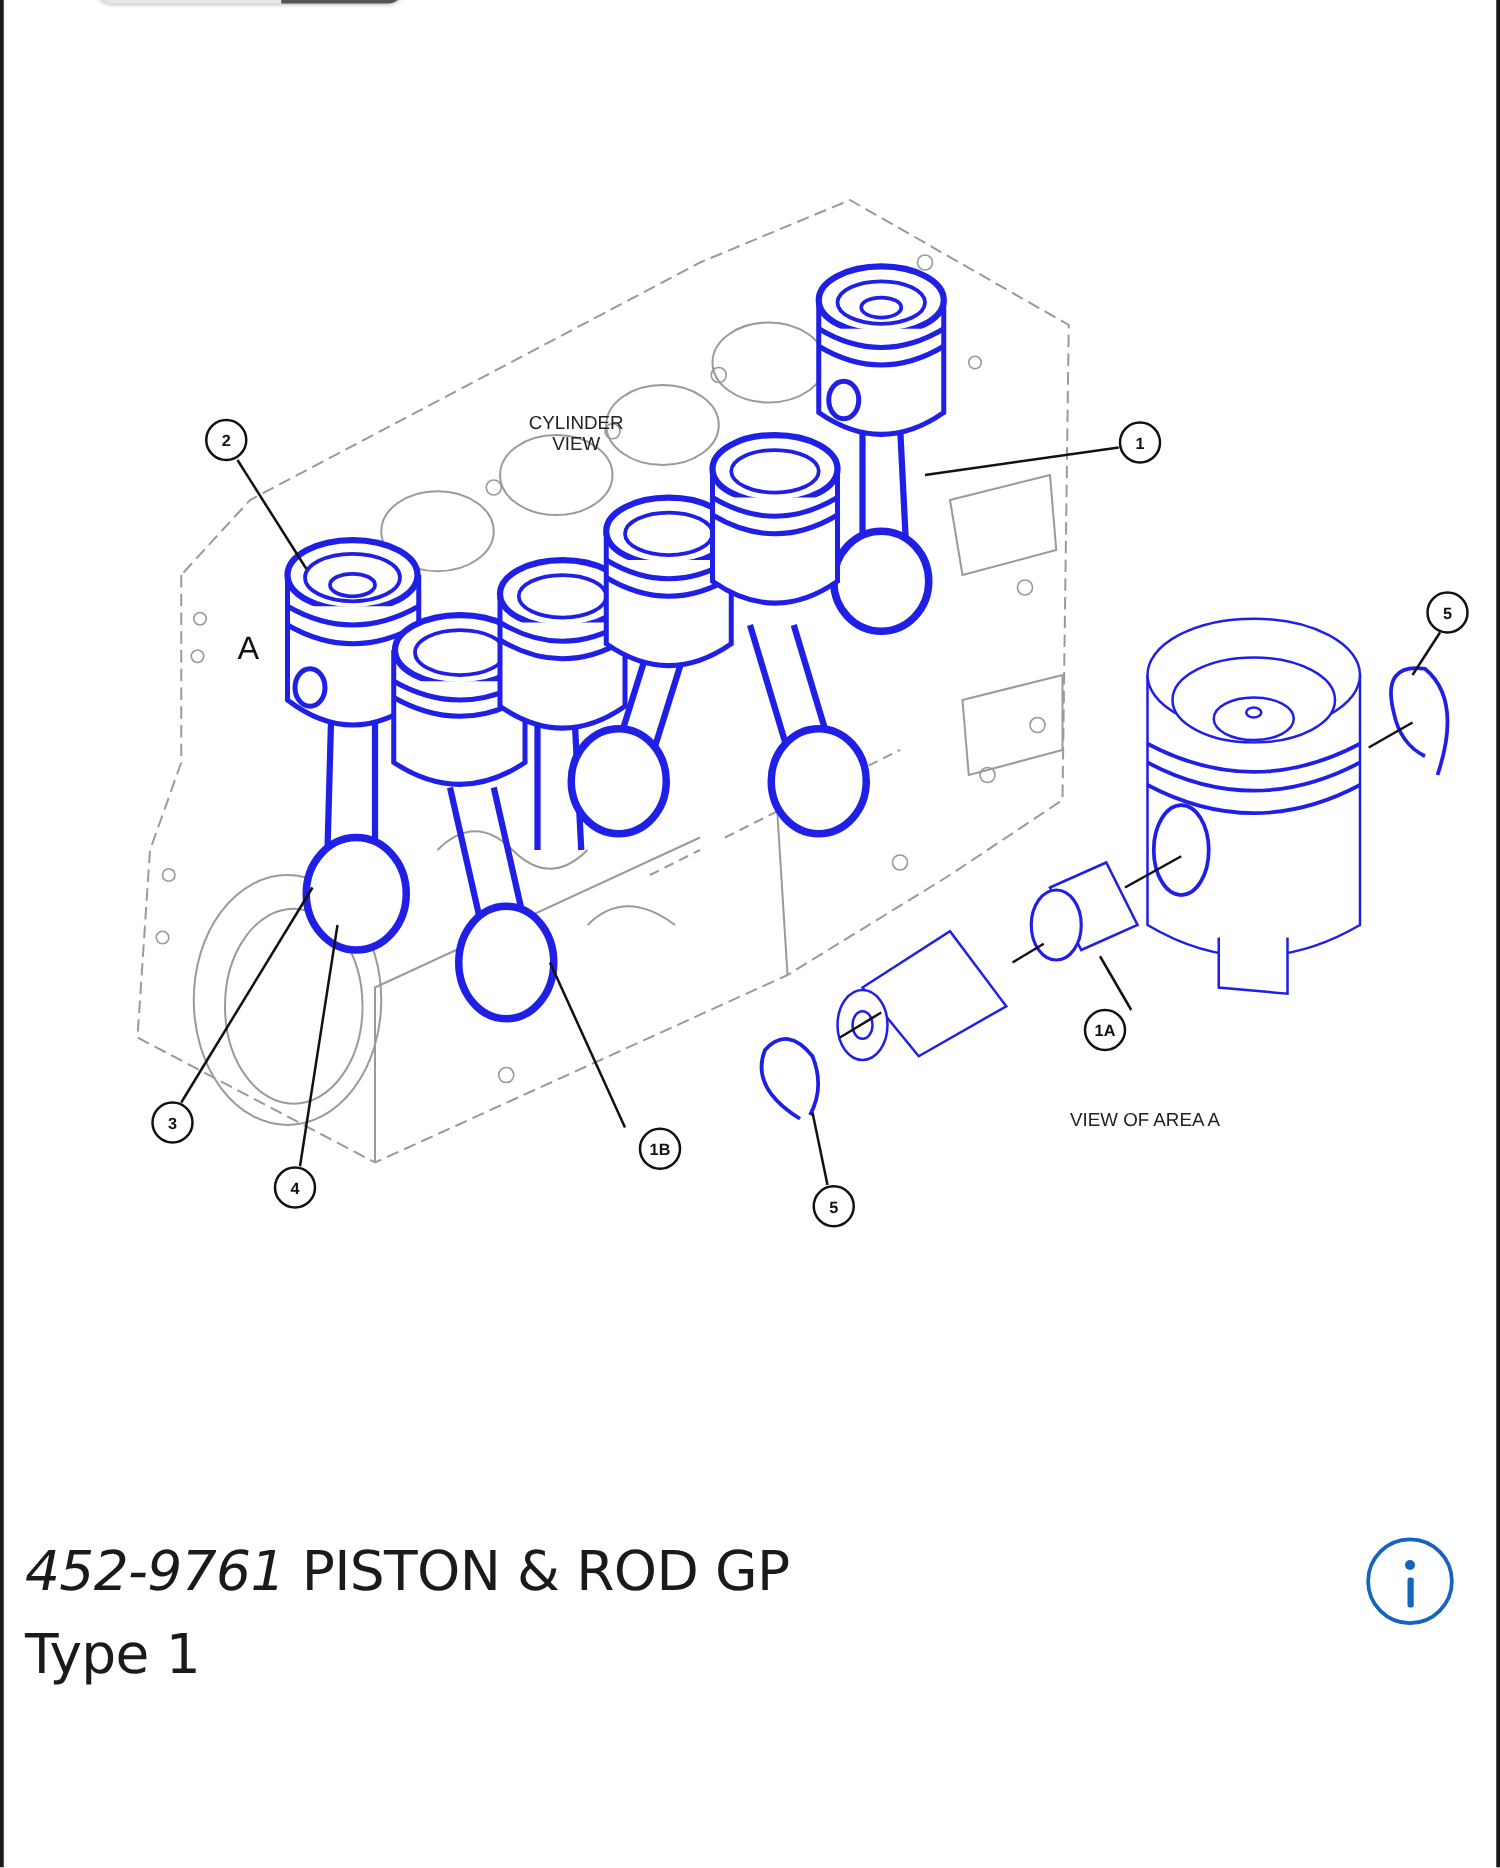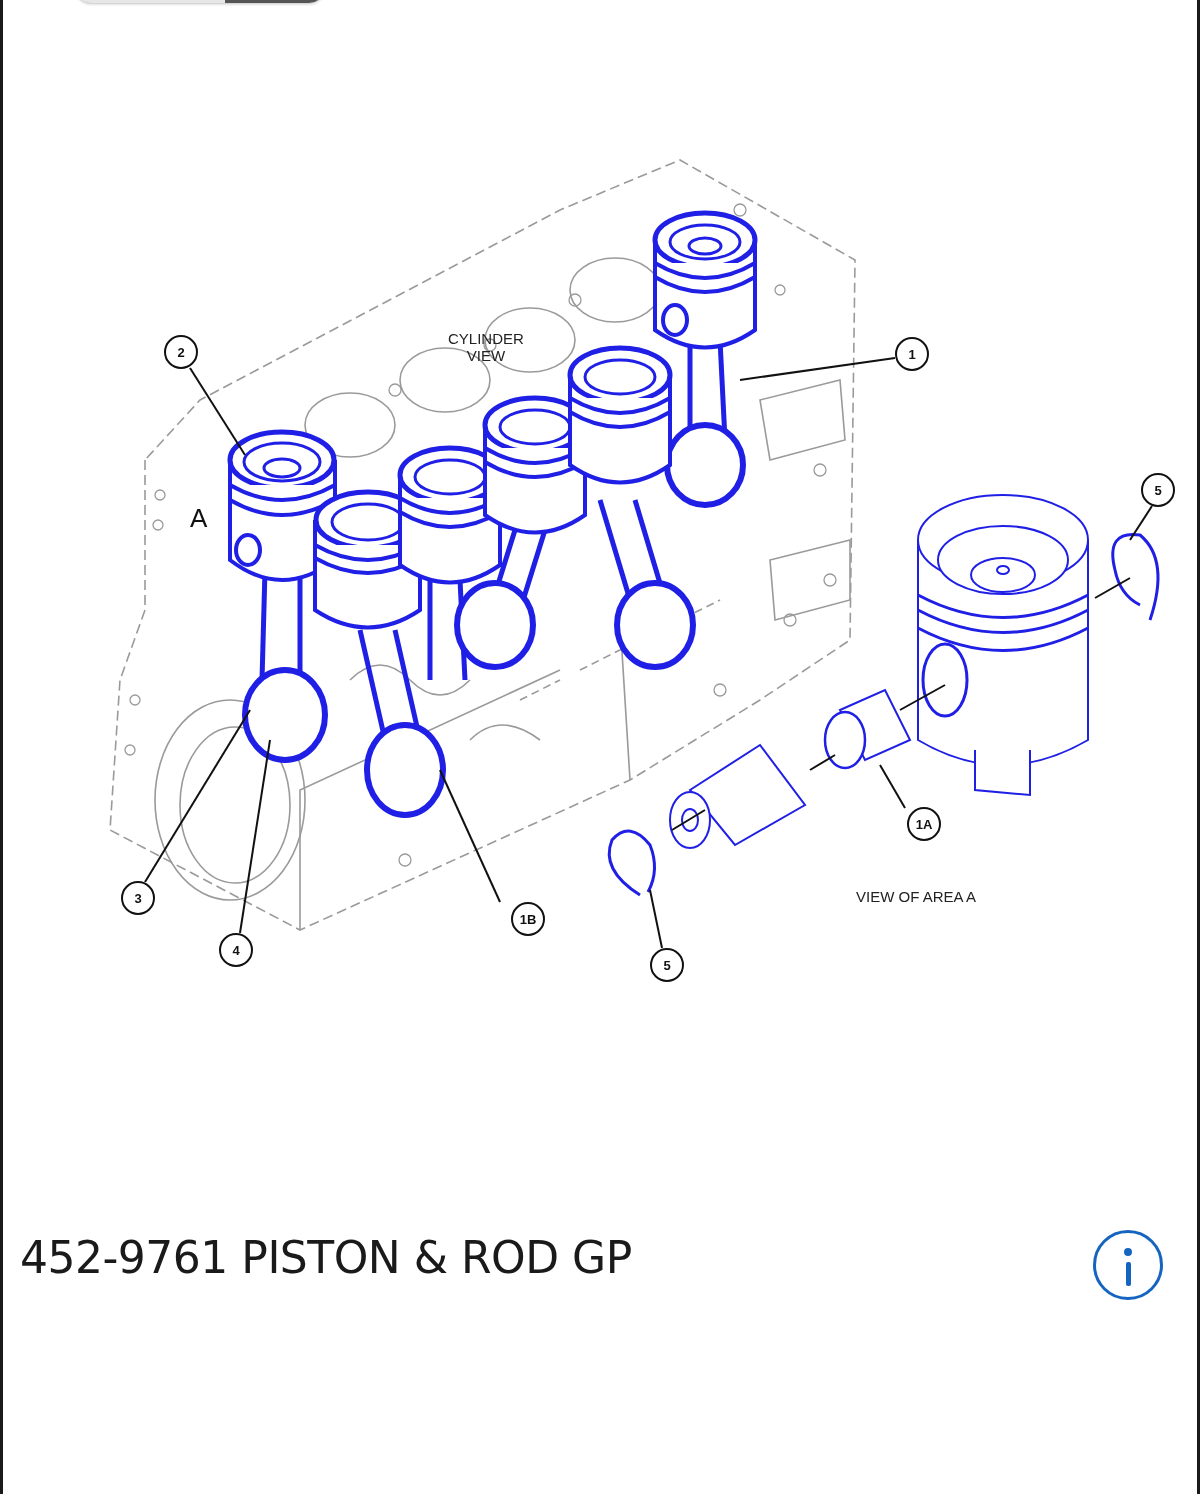--- a/index.html
+++ b/index.html
@@ -15,21 +15,21 @@
   .callout { position:absolute; width:34px; height:34px; margin-left:-17px; margin-top:-17px;
              border:2.5px solid #111; border-radius:50%; box-sizing:border-box; background:#fff;
              font-family:"Liberation Sans", sans-serif; font-weight:bold; font-size:13px;
              color:#111; display:flex; align-items:center; justify-content:center; }
   .diag-label { position:absolute; font-family:"Liberation Sans", sans-serif; color:#222;
                 font-size:15px; text-align:center; line-height:17px; white-space:nowrap; }
   .diag-label.big { font-size:26px; color:#111; }
   .info { position:absolute; left:20px; top:1225px; width:1060px; }
   .info .line { font-family:"DejaVu Sans", sans-serif; font-size:44px; color:#1a1a1a;
                 line-height:66px; white-space:nowrap; letter-spacing:-0.5px; }
-  .info .line .pn { }
+  .info .line .pn { font-style:italic; }
   .info-button { position:absolute; left:1093px; top:1230px; width:70px; height:70px;
                  border:3px solid #1565c0; border-radius:50%; box-sizing:border-box;
                  display:flex; align-items:center; justify-content:center; cursor:pointer; }
   .info-button .dot { position:absolute; top:15px; left:50%; margin-left:-4px; width:8px; height:8px; border-radius:50%; background:#1565c0; }
   .info-button .stem { position:absolute; top:29px; left:50%; margin-left:-2.5px; width:5px; height:24px; background:#1565c0; border-radius:2px; }
 </style>
 </head>
 <body>
 
 <div class="frame-left"></div>
@@ -185,40 +185,41 @@
       <line x1="240" y1="793" x2="270" y2="600"></line>
       <line x1="500" y1="762" x2="440" y2="630"></line>
       <line x1="662" y1="808" x2="650" y2="750"></line>
       <line x1="905" y1="668" x2="880" y2="625"></line>
       <line x1="672" y1="690" x2="705" y2="670"></line>
       <line x1="810" y1="630" x2="835" y2="615"></line>
       <line x1="900" y1="570" x2="945" y2="545"></line>
     </g>
   </svg>
 
-  <div class="diag-label" style="left:448px;top:190px;">
+  <div class="diag-label" style="left:423px;top:190px;">
     <div>CYLINDER</div>
     <div>VIEW</div>
   </div>
   <div class="diag-label big" style="left:190px;top:370px;">A</div>
   <div class="diag-label" style="left:856px;top:748px;">VIEW OF AREA A</div>
 
   <div class="callout" style="left:181px;top:212px;">2</div>
   <div class="callout" style="left:912px;top:214px;">1</div>
   <div class="callout" style="left:1158px;top:350px;">5</div>
   <div class="callout" style="left:138px;top:758px;">3</div>
   <div class="callout" style="left:236px;top:810px;">4</div>
   <div class="callout" style="left:528px;top:779px;">1B</div>
   <div class="callout" style="left:667px;top:825px;">5</div>
-  <div class="callout" style="left:924px;top:684px;">1A</div>
+  <div class="callout" style="left:884px;top:684px;">1A</div>
 </div>
 
 <div class="info">
   <div class="line">
     <span class="pn">452-9761</span>
     <span>PISTON &amp; ROD GP</span>
   </div>
+  <div class="line">Type 1</div>
 </div>
 
 <div class="info-button">
   <span class="dot"></span>
   <span class="stem"></span>
 </div>
 
 </body></html>

